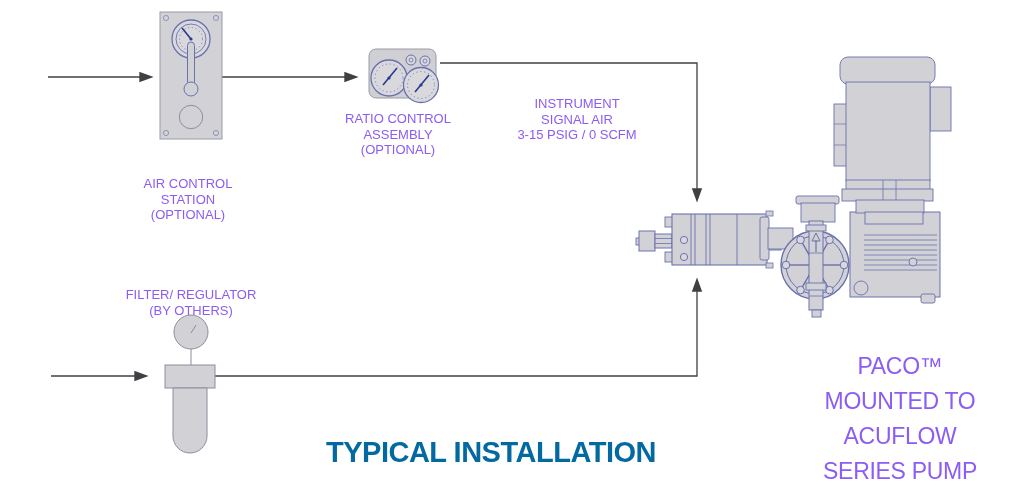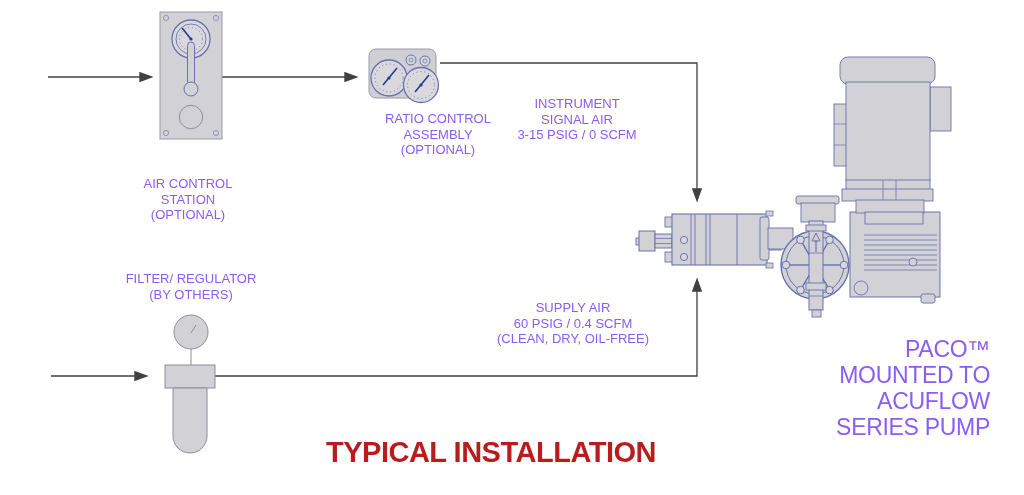--- a/index.html
+++ b/index.html
@@ -15,38 +15,38 @@
   .lbl{
     position:absolute;
     white-space:pre-line;
     text-align:center;
     font-size:13px;
     line-height:15.5px;
     color:#8b5cf6;
     letter-spacing:0px;
   }
   .lbl-station{left:128px;top:176px;width:120px;}
-  .lbl-ratio{left:338px;top:111px;width:120px;margin-left:40px;}
+  .lbl-ratio{left:338px;top:111px;width:120px;}
   .lbl-instrument{left:497px;top:96px;width:160px;}
-  .lbl-filter{left:111px;top:271px;width:160px;}
+  .lbl-filter{left:111px;top:287px;width:160px;}
   .lbl-supply{left:492px;top:300px;width:162px;}
   .lbl-pump{
-    left:810px;top:336px;width:180px;
-    text-align:right;
-    font-size:23px;line-height:26px;
+    left:810px;top:349px;width:180px;
+    text-align:center;
+    font-size:23px;line-height:35px;
     letter-spacing:-0.3px;
   }
   .diagram-title{
     position:absolute;
     left:291px;top:436px;width:400px;
     text-align:center;
     font-size:29px;
     font-weight:bold;
     letter-spacing:-0.5px;
-    color:#b91c1c;
+    color:#0369a1;
   }
 </style>
 </head>
 <body>
 
 <div class="canvas">
 
   <svg class="svg-layer" width="1024" height="495" viewBox="0 0 1024 495">
     <defs>
       <marker id="ah" markerWidth="11" markerHeight="9" refX="9" refY="4" orient="auto">
@@ -214,22 +214,19 @@
 STATION
 (OPTIONAL)</div>
   <div class="lbl lbl-ratio">RATIO CONTROL
 ASSEMBLY
 (OPTIONAL)</div>
   <div class="lbl lbl-instrument">INSTRUMENT
 SIGNAL AIR
 3-15 PSIG / 0 SCFM</div>
   <div class="lbl lbl-filter">FILTER/ REGULATOR
 (BY OTHERS)</div>
-  <div class="lbl lbl-supply">SUPPLY AIR
-60 PSIG / 0.4 SCFM
-(CLEAN, DRY, OIL-FREE)</div>
   <div class="lbl lbl-pump">PACO™
 MOUNTED TO
 ACUFLOW
 SERIES PUMP</div>
   <div class="diagram-title">TYPICAL INSTALLATION</div>
 
 </div>
 
 </body></html>

